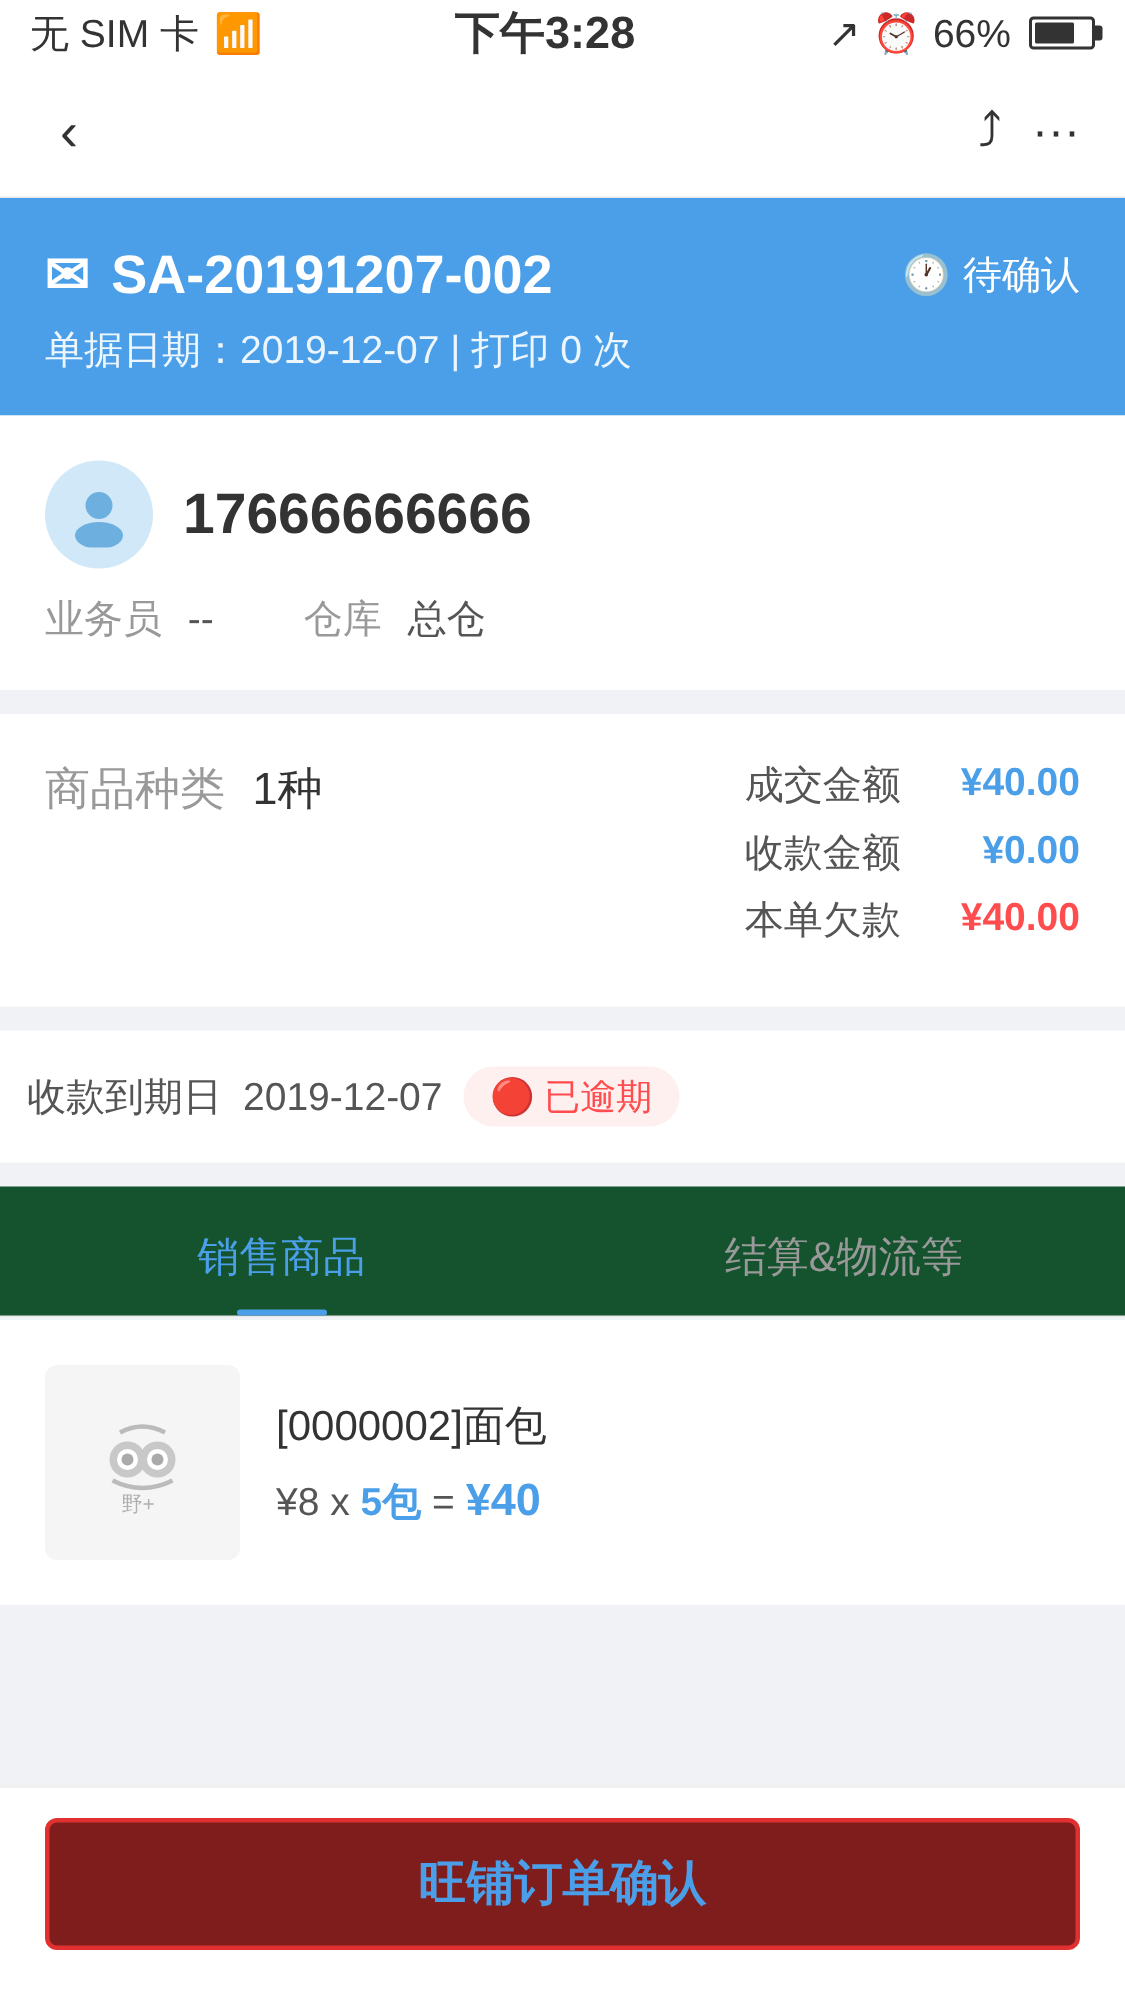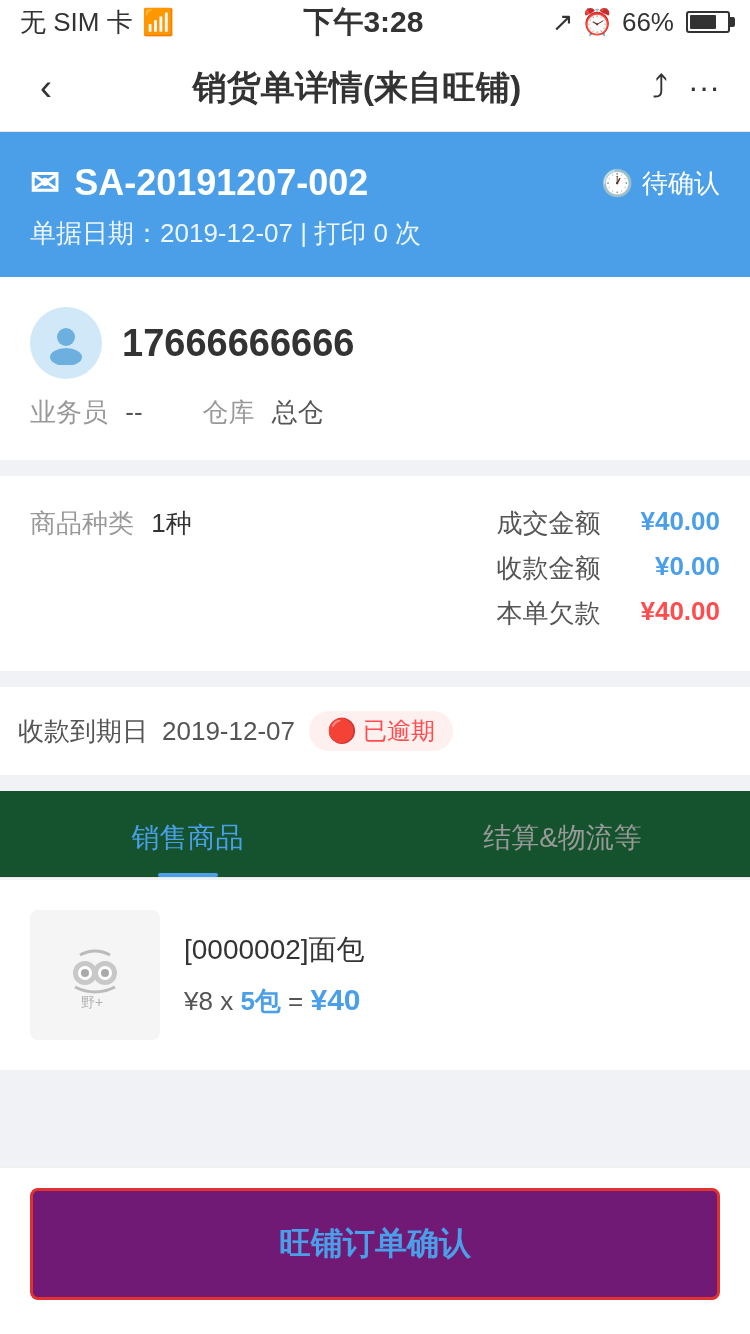--- a/index.html
+++ b/index.html
@@ -163,21 +163,21 @@
 
     
     .summary-card {
       background: #fff;
       padding: 30px;
       margin-bottom: 16px;
       display: flex;
       justify-content: space-between;
       align-items: flex-start;
     }
-    .summary-left { font-size: 26px; color: #555; }
+    .summary-left { font-size: 30px; color: #555; }
     .summary-left-label { color: #999; }
     .summary-left-value { margin-left: 10px; color: #333; font-weight: 500; }
     .summary-right { text-align: center; font-size: 26px; }
     .summary-row { display: flex; justify-content: space-between; gap: 40px; margin-bottom: 10px; }
     .summary-row-label { color: #555; }
     .summary-row-value { color: #4a9fe8; font-weight: 600; }
     .summary-row-value.owed { color: #ff4d4f; }
 
     
     .due-card {
@@ -278,24 +278,24 @@
       position: fixed;
       bottom: 0;
       left: 0;
       width: 750px;
       padding: 20px 30px 34px;
       background: #fff;
       border-top: 2px solid #f0f0f0;
     }
     .confirm-btn {
       width: 100%;
-      height: 112px;
+      height: 88px;
       border: 3px solid #e03030;
       border-radius: 8px;
-      background: #701a75;
+      background: #7f1d1d;
       color: #4a9fe8;
       font-size: 32px;
       font-weight: 600;
       cursor: pointer;
       display: flex;
       align-items: center;
       justify-content: center;
     }
   </style>
 </head>
@@ -312,21 +312,20 @@
     <span>⏰</span>
     <span>66%</span>
     <span class="battery-icon">
       <span class="battery-fill"></span>
     </span>
   </div>
 </div>
 
 <div class="nav-bar">
   <span class="nav-back">‹</span>
-  <span class="nav-title">销货单详情(来自旺铺)</span>
   <div class="nav-actions">
     <span class="nav-action-btn">⤴</span>
     <span class="nav-action-btn">···</span>
   </div>
 </div>
 
 <div class="order-header">
   <div class="order-header-top">
     <div class="order-id">
       <span>✉</span>

